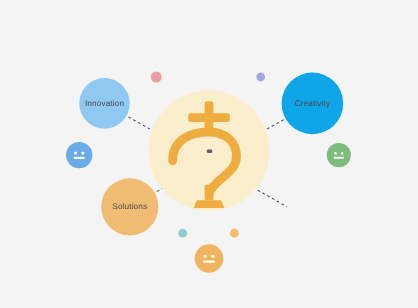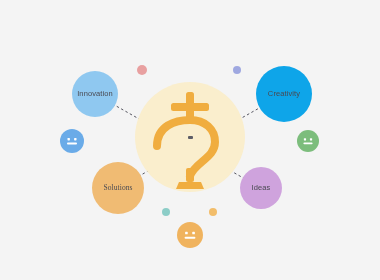--- a/index.html
+++ b/index.html
@@ -99,25 +99,22 @@
   </svg>
 
   <div class="center-marker" id="center-marker" style="left: 187.5px; top: 135.5px; background: rgb(93, 93, 102);"></div>
 
   <div class="node" id="node-innovation" style="left: 72px; top: 71px; width: 46px; height: 46px; background: rgb(143, 200, 240);">
     <span class="node-label">Innovation</span>
   </div>
   <div class="node" id="node-creativity" style="left: 256px; top: 66px; width: 56px; height: 56px; background: #0ea5e9;">
     <span class="node-label">Creativity</span>
   </div>
-  <div class="node" id="node-solutions" style="left: 92px; top: 162px; width: 52px; height: 52px; background: rgb(240, 187, 115); font-family: Liberation Serif, serif;">
+  <div class="node" id="node-solutions" style="left: 92px; top: 162px; width: 52px; height: 52px; background: rgb(240, 187, 115);">
     <span class="node-label">Solutions</span>
-  </div>
-  <div class="node" id="node-ideas" style="left: 240px; top: 167px; width: 42px; height: 42px; background: rgb(207, 163, 221);">
-    <span class="node-label">Ideas</span>
   </div>
 
   <div class="avatar" id="avatar-blue" style="left: 60px; top: 129px; width: 24px; height: 24px; background: rgb(106, 171, 232);">
       <svg class="face" viewBox="0 0 24 24">
         <rect x="7.5" y="9" width="2.4" height="2.4" rx="0.6" fill="#ffffff"></rect>
         <rect x="14.1" y="9" width="2.4" height="2.4" rx="0.6" fill="#ffffff"></rect>
         <rect x="7" y="13.6" width="10" height="1.9" rx="0.9" fill="#ffffff"></rect>
       </svg>
     </div>
   <div class="avatar" id="avatar-green" style="left: 297px; top: 130px; width: 22px; height: 22px; background: rgb(124, 189, 124);">

